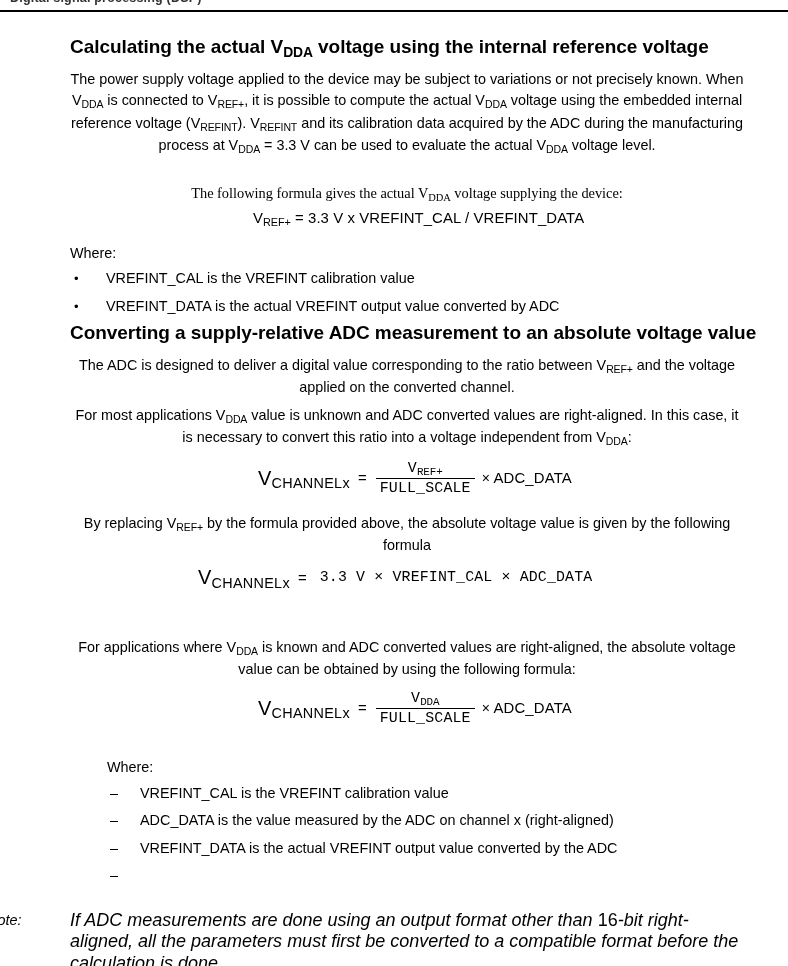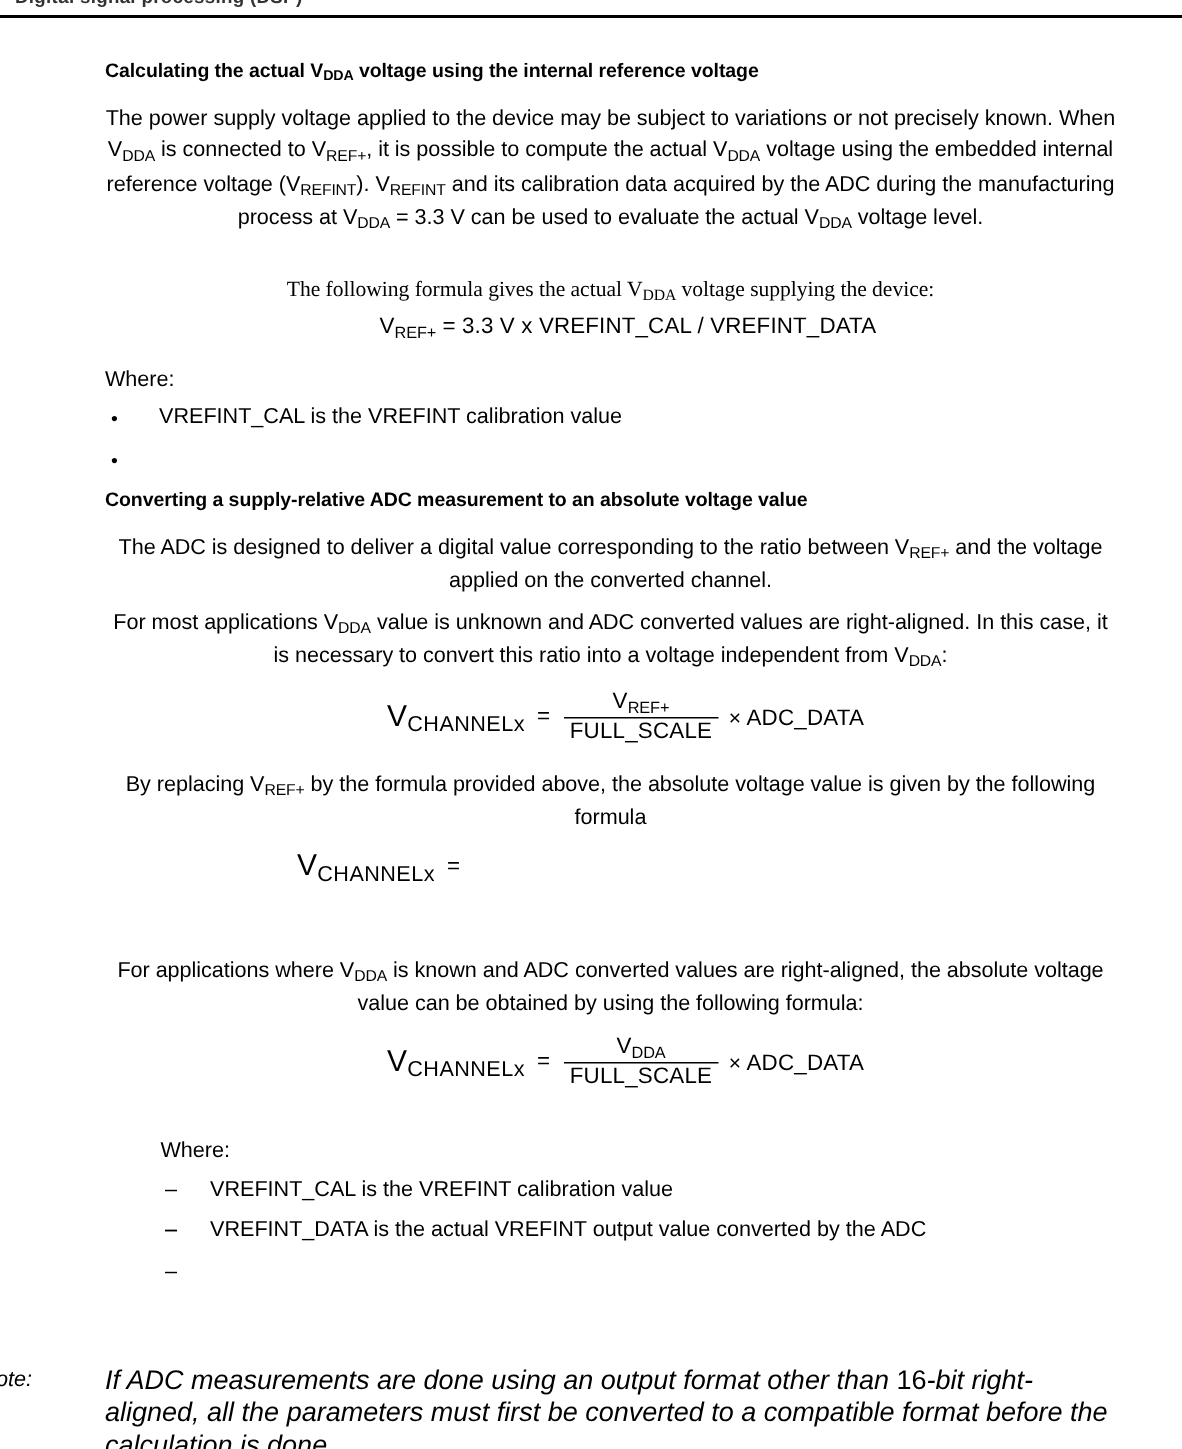--- a/index.html
+++ b/index.html
@@ -50,21 +50,21 @@
     position: absolute;
     left: 0;
     top: 11px;
     width: 788px;
   }
 
   .blk { position: absolute; }
 
   h3.sec-head {
     margin: 0;
-    font-size: 13px;
+    font-size: 19px;
     font-weight: bold;
     line-height: 19px;
     letter-spacing: -0.05px;
     white-space: nowrap;
   }
 
   p.para {
     margin: 0;
     font-size: 14.4px;
     line-height: 21.4px;
@@ -146,20 +146,21 @@
   .eq-frac .eqsign {
     margin: 0 8px;
     font-size: 14.9px;
   }
   .frac {
     display: inline-flex;
     flex-direction: column;
     align-items: center;
     vertical-align: middle;
     margin: 0 1px;
+    font-family: Liberation Mono, monospace;
   }
   .frac .num {
     padding: 0 4px 1px 4px;
     line-height: 16px;
   }
   .frac .den {
     padding: 1px 4px 0 4px;
     line-height: 16px;
     border-top: 1.4px solid #000;
     text-align: center;
@@ -217,21 +218,21 @@
     <div class="eq-simple"><span>V</span><sub>REF+</sub> <span>= 3.3 V x VREFINT_CAL / VREFINT_DATA</span></div>
   </div>
 
   <div class="blk" style="left:70px; top:232px;">
     <p class="para">Where:</p>
   </div>
 
   <div class="blk" style="left:70px; top:257px; width:674px;">
     <ul class="blist">
       <li><span class="bullet">•</span><span>VREFINT_CAL is the VREFINT calibration value</span></li>
-      <li><span class="bullet">•</span></li>
+      <li><span class="bullet">•</span><span>VREFINT_DATA is the actual VREFINT output value converted by ADC</span></li>
     </ul>
   </div>
 
   <div class="blk" style="left:70px; top:312px; width:674px;">
     <h3 class="sec-head">Converting a supply-relative ADC measurement to an absolute voltage value</h3>
   </div>
 
   <div class="blk" style="left:70px; top:344px; width:674px;">
     <p class="para"><span>The ADC is designed to deliver a digital value corresponding to the ratio between V</span><sub>REF+</sub><span> and the voltage applied on the converted channel.</span></p>
   </div>
@@ -254,20 +255,21 @@
 
   <div class="blk" style="left:70px; top:502px; width:674px;">
     <p class="para"><span>By replacing V</span><sub>REF+</sub><span> by the formula provided above, the absolute voltage value is given by the following formula</span></p>
   </div>
 
   <div class="blk" style="left:198px; top:555px;">
     <div class="eq-frac">
       <span class="lhs"><span>V</span><sub>CHANNELx</sub></span>
       <span class="eqsign">=</span>
       <span class="frac">
+        <span class="num">3.3 V × VREFINT_CAL × ADC_DATA</span>
       </span>
     </div>
   </div>
 
   <div class="blk" style="left:70px; top:626px; width:674px;">
     <p class="para"><span>For applications where V</span><sub>DDA</sub><span> is known and ADC converted values are right-aligned, the absolute voltage value can be obtained by using the following formula:</span></p>
   </div>
 
   <div class="blk" style="left:258px; top:679px;">
     <div class="eq-frac">
@@ -281,21 +283,21 @@
     </div>
   </div>
 
   <div class="blk" style="left:107px; top:746px;">
     <p class="para">Where:</p>
   </div>
 
   <div class="blk" style="left:107px; top:772px; width:637px;">
     <ul class="dlist">
       <li><span class="dash">–</span><span>VREFINT_CAL is the VREFINT calibration value</span></li>
-      <li><span class="dash">–</span></li>
+      <li><span class="dash">–</span><span>ADC_DATA is the value measured by the ADC on channel x (right-aligned)</span></li>
       <li><span class="dash">–</span><span>VREFINT_DATA is the actual VREFINT output value converted by the ADC</span></li>
       <li><span class="dash">–</span></li>
     </ul>
   </div>
 
   <div class="blk" style="left:0px; top:899px; width:788px; height:67px;">
     <div class="note-label">Note:</div>
     <div class="note-body"><span>If ADC measurements are done using an output format other than </span><span class="upright">16</span><span>-bit right-aligned, all the parameters must first be converted to a compatible format before the calculation is done.</span></div>
   </div>
 

